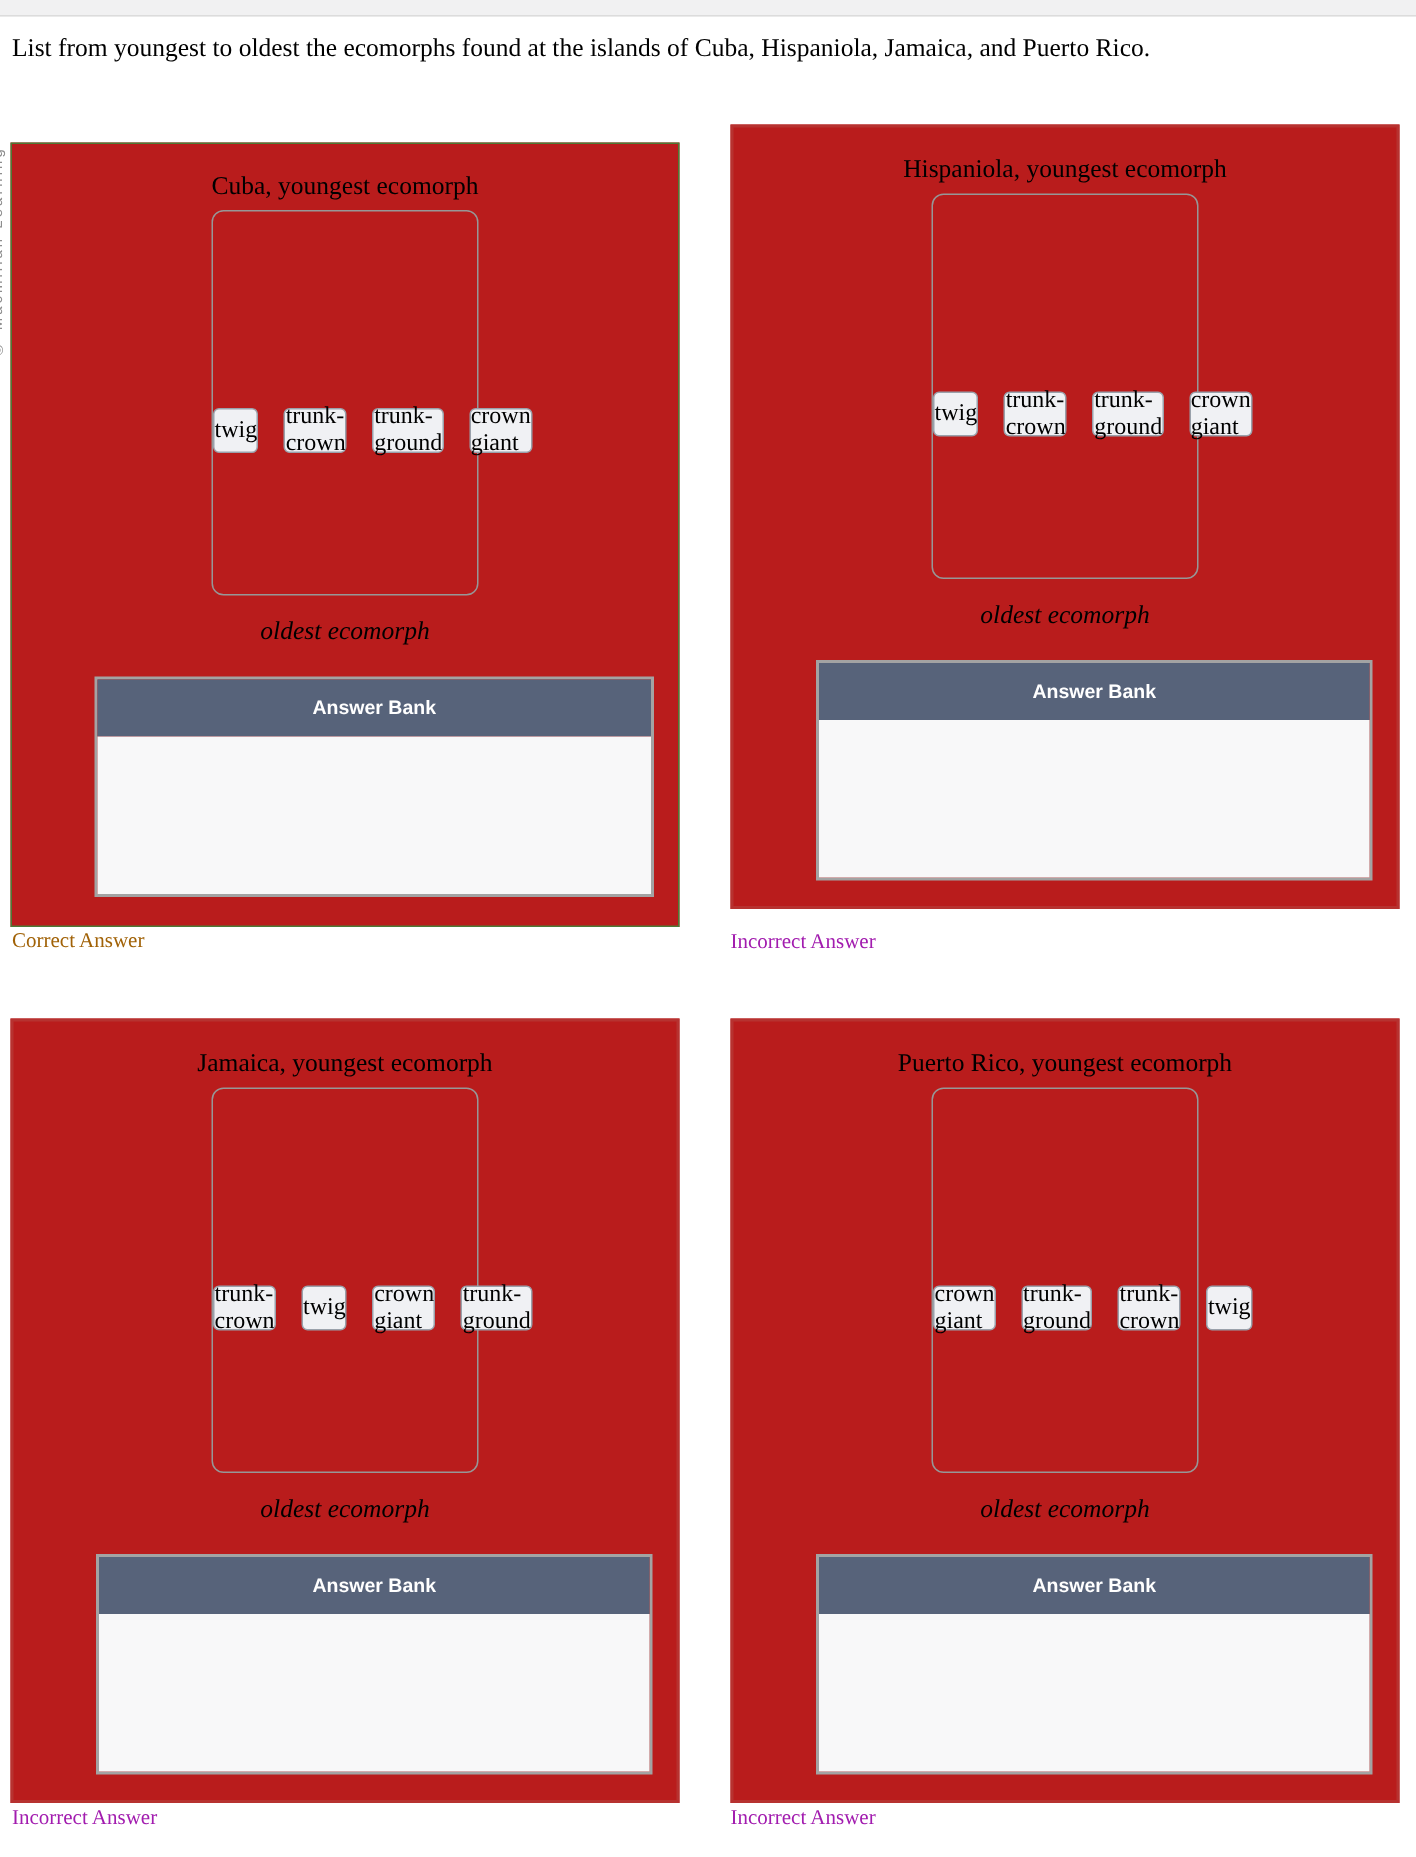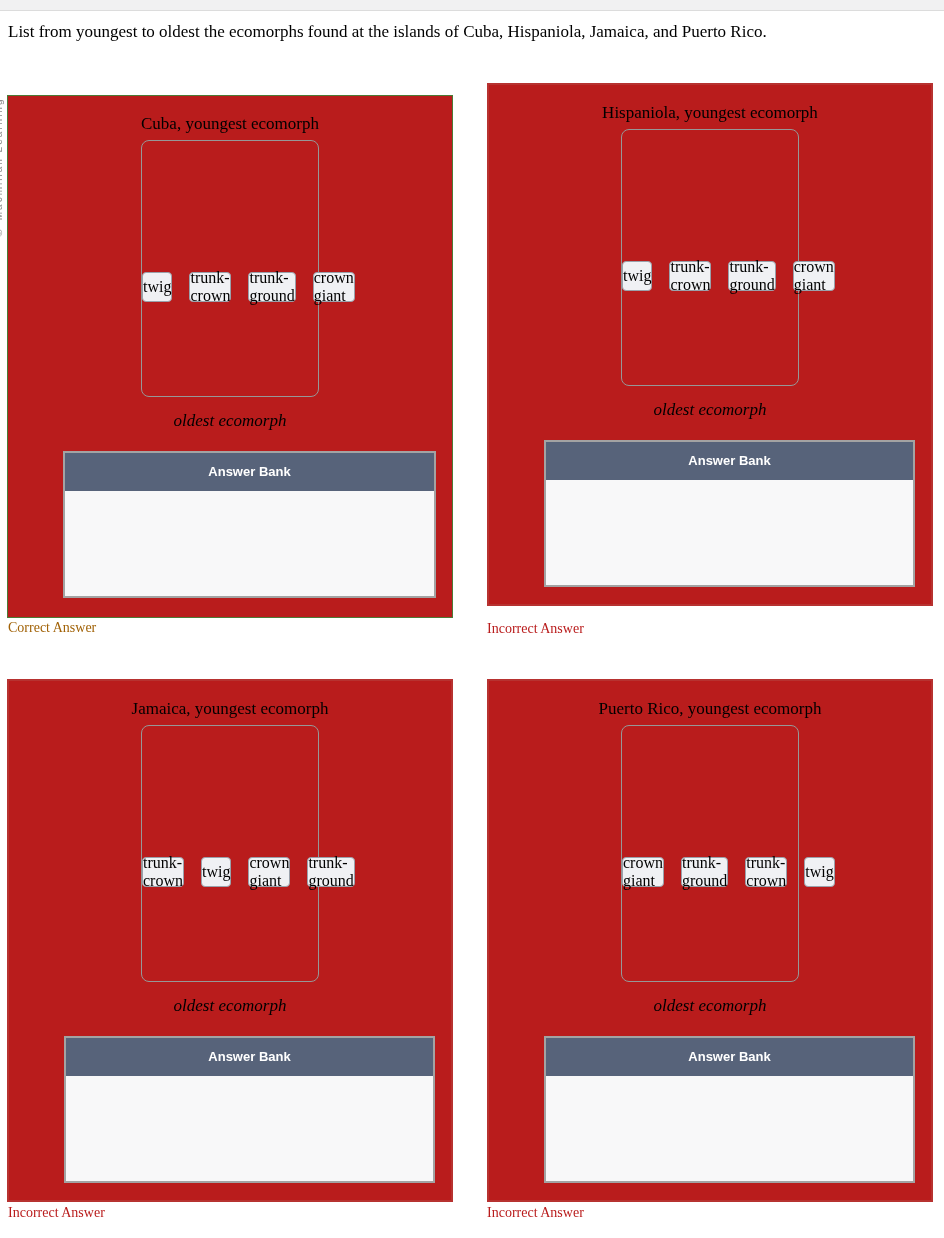--- a/index.html
+++ b/index.html
@@ -101,21 +101,21 @@
   .ab-body {
     height: 105px;
     background: #f8f8f9;
   }
   .status {
     position: absolute;
     font-size: 14px;
     line-height: 15px;
   }
   .status.correct-text   { color: #a16207; }
-  .status.incorrect-text { color: #b91c1c; }
+  .status.incorrect-text { color: #a21caf; }
 </style>
 </head>
 <body>
 
 <div class="page">
 
   <div class="top-strip"></div>
 
   <div class="question">List from youngest to oldest the ecomorphs found at the islands of Cuba, Hispaniola, Jamaica, and Puerto Rico.</div>
 

